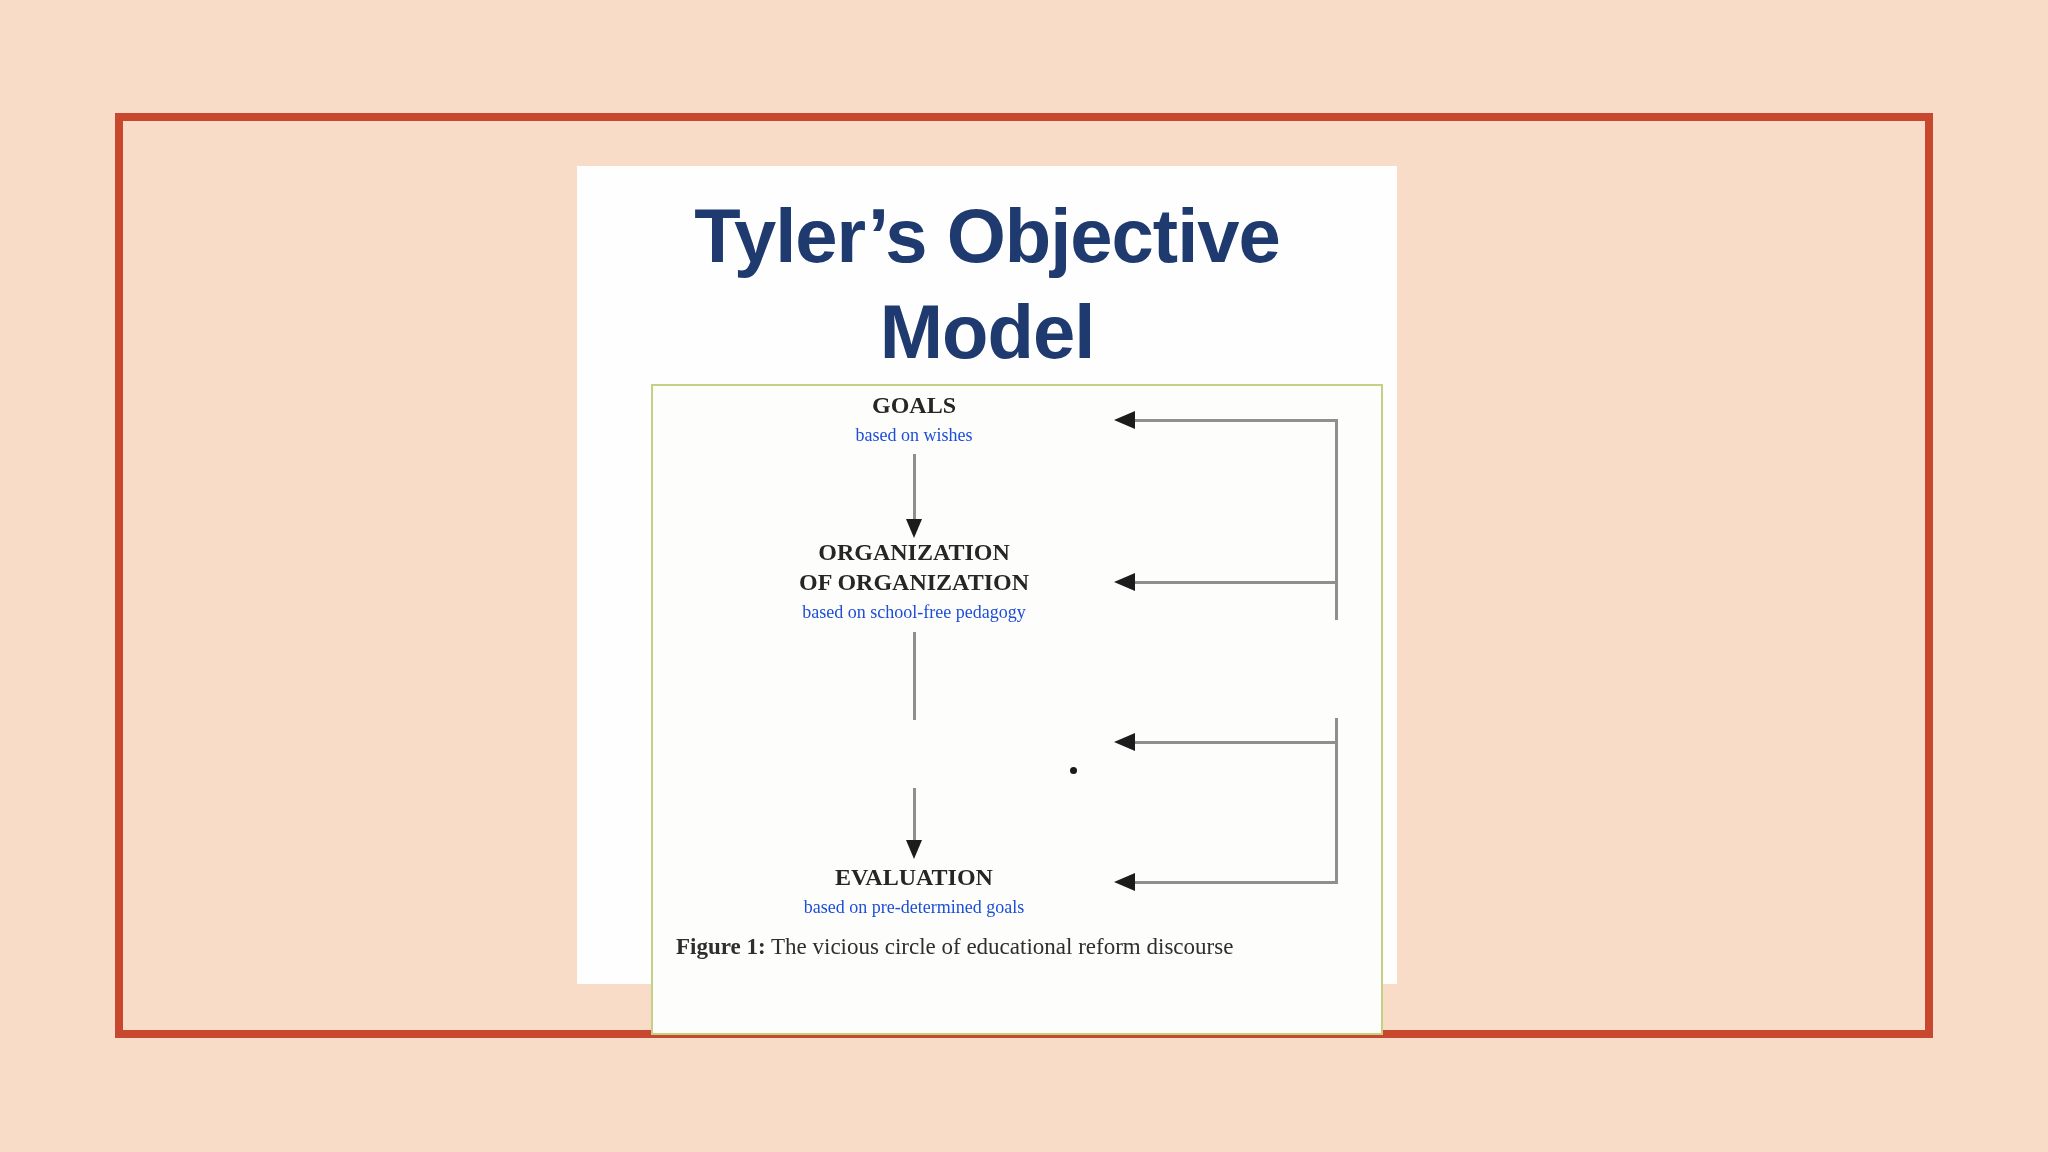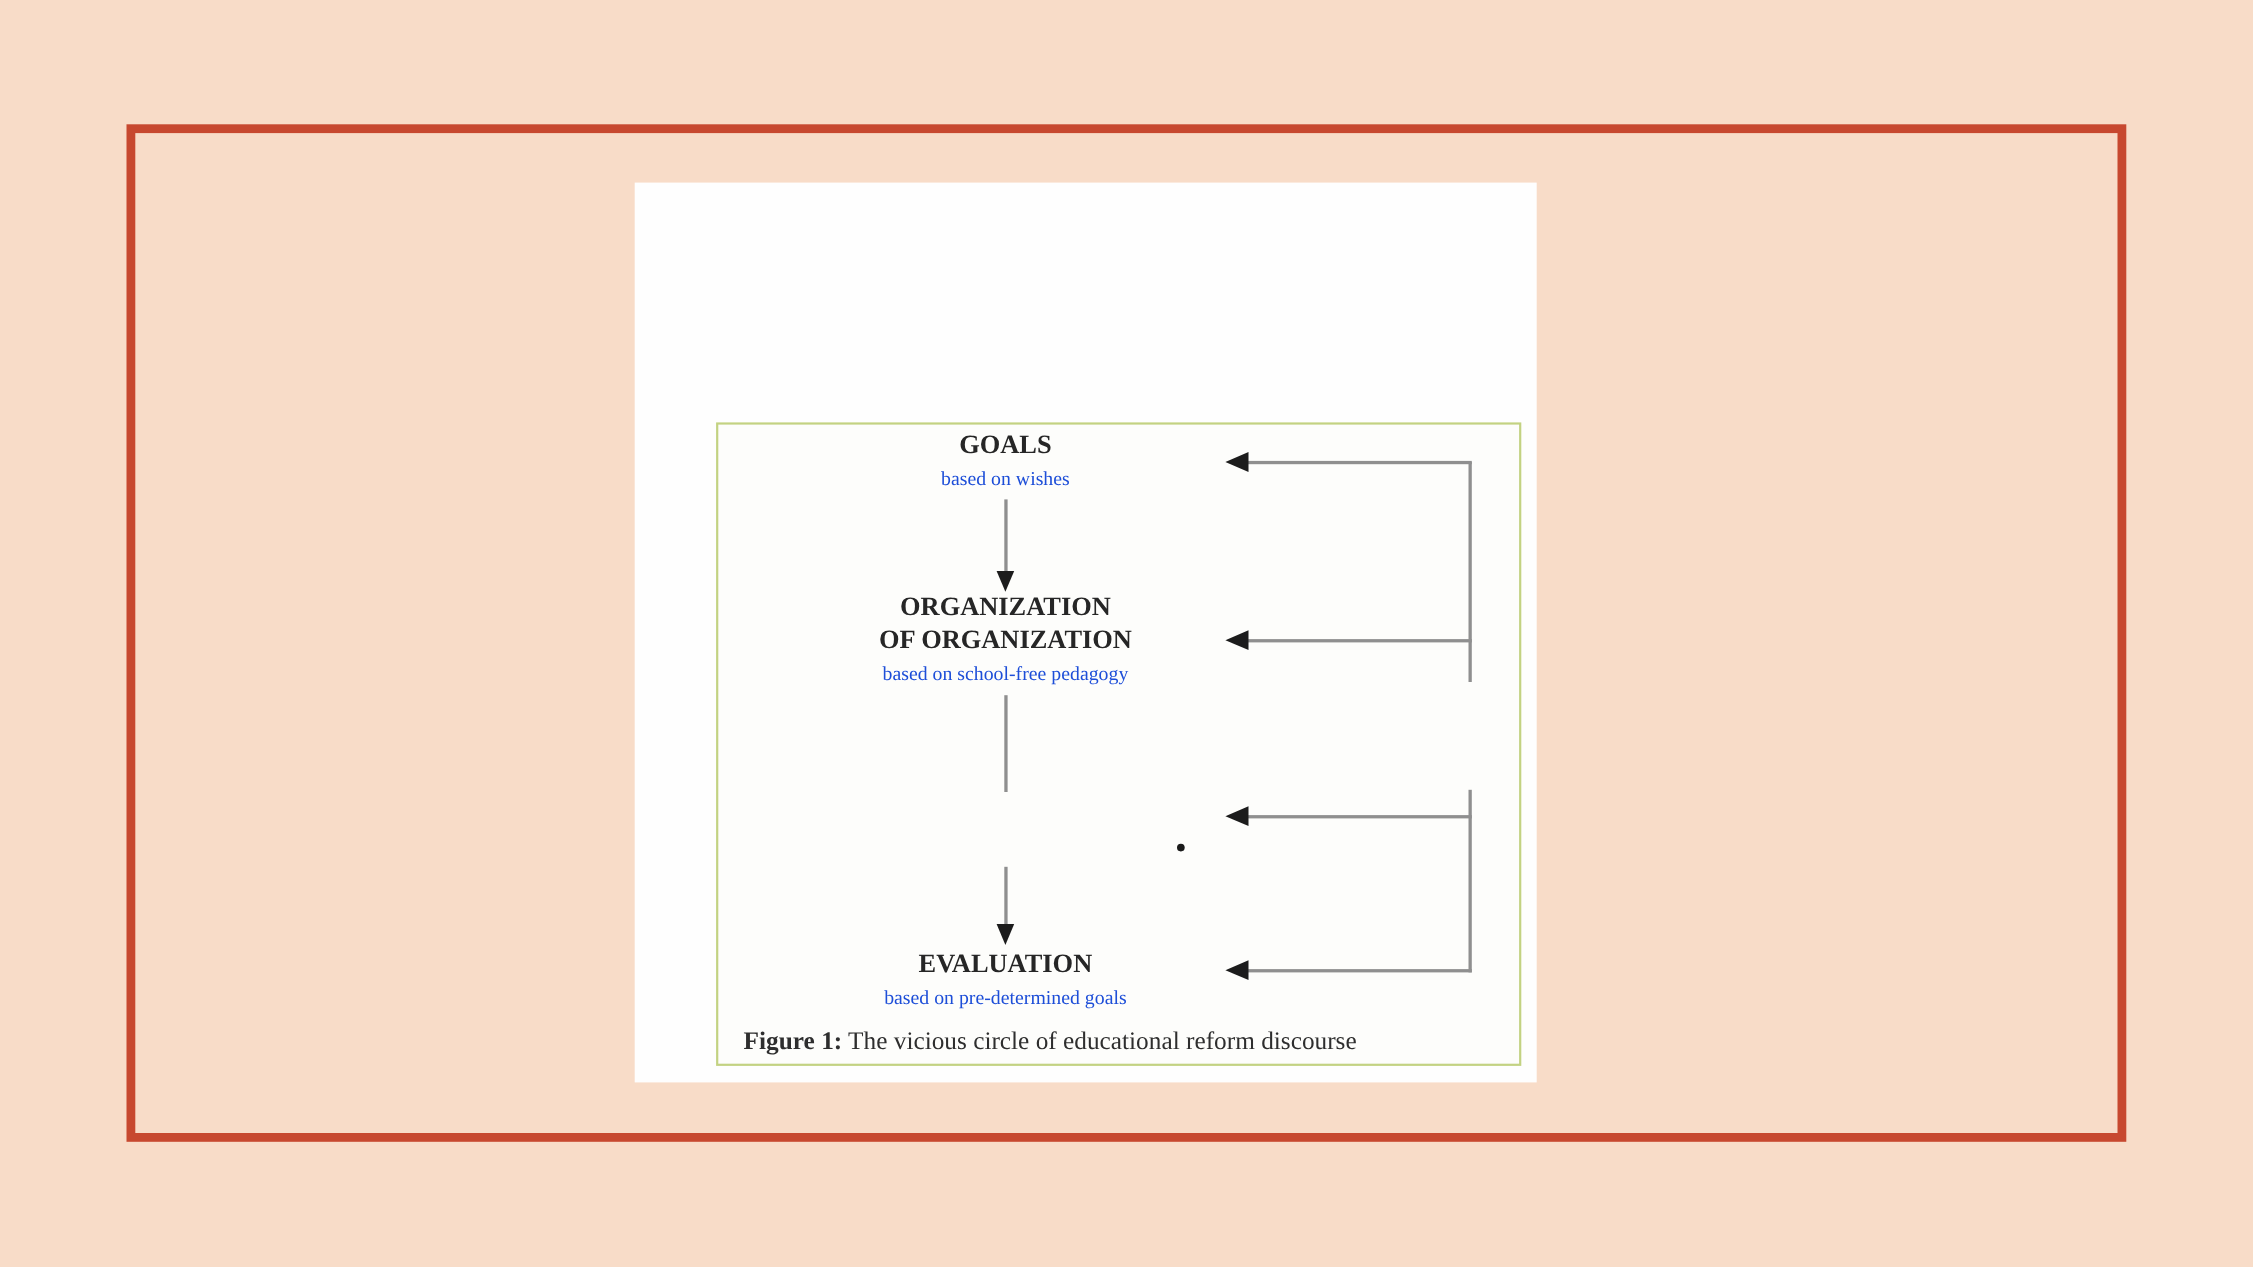--- a/index.html
+++ b/index.html
@@ -36,21 +36,21 @@
     font-weight: bold;
     font-size: 76px;
     line-height: 96px;
     color: #1e3a6e;
     letter-spacing: -1px;
   }
 
   .diagram {
     position: absolute;
     left: 74px; top: 218px;
-    width: 732px; height: 585px;
+    width: 732px; height: 651px;
     border: 2px solid #c3d282;
     background: #fdfdfb;
   }
 
   .step {
     position: absolute;
     left: 261px;
     transform: translateX(-50%);
     text-align: center;
     white-space: nowrap;
@@ -115,20 +115,24 @@
 </style>
 </head>
 <body>
 
 <div class="canvas">
 
   <div class="red-frame"></div>
 
   <div class="panel">
 
+    <div class="title">
+      <div>Tyler’s Objective</div>
+      <div>Model</div>
+    </div>
 
     <div class="diagram">
 
       <div class="step" style="top:4px">
         <div class="step-title">GOALS</div>
         <div class="step-sub">based on wishes</div>
       </div>
 
       <div class="vline" style="left:260px; top:68px; height:66px;"></div>
       <div class="arrow-down" style="left:253px; top:133px;"></div>

